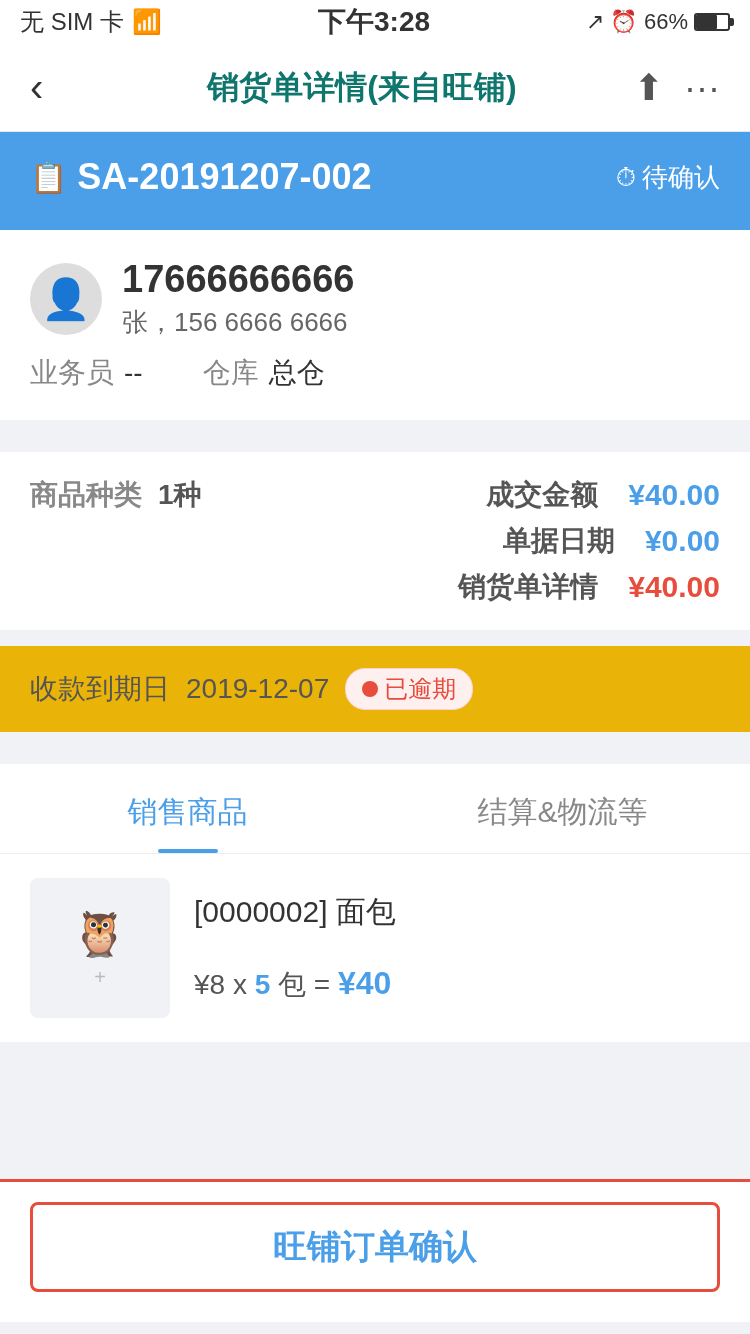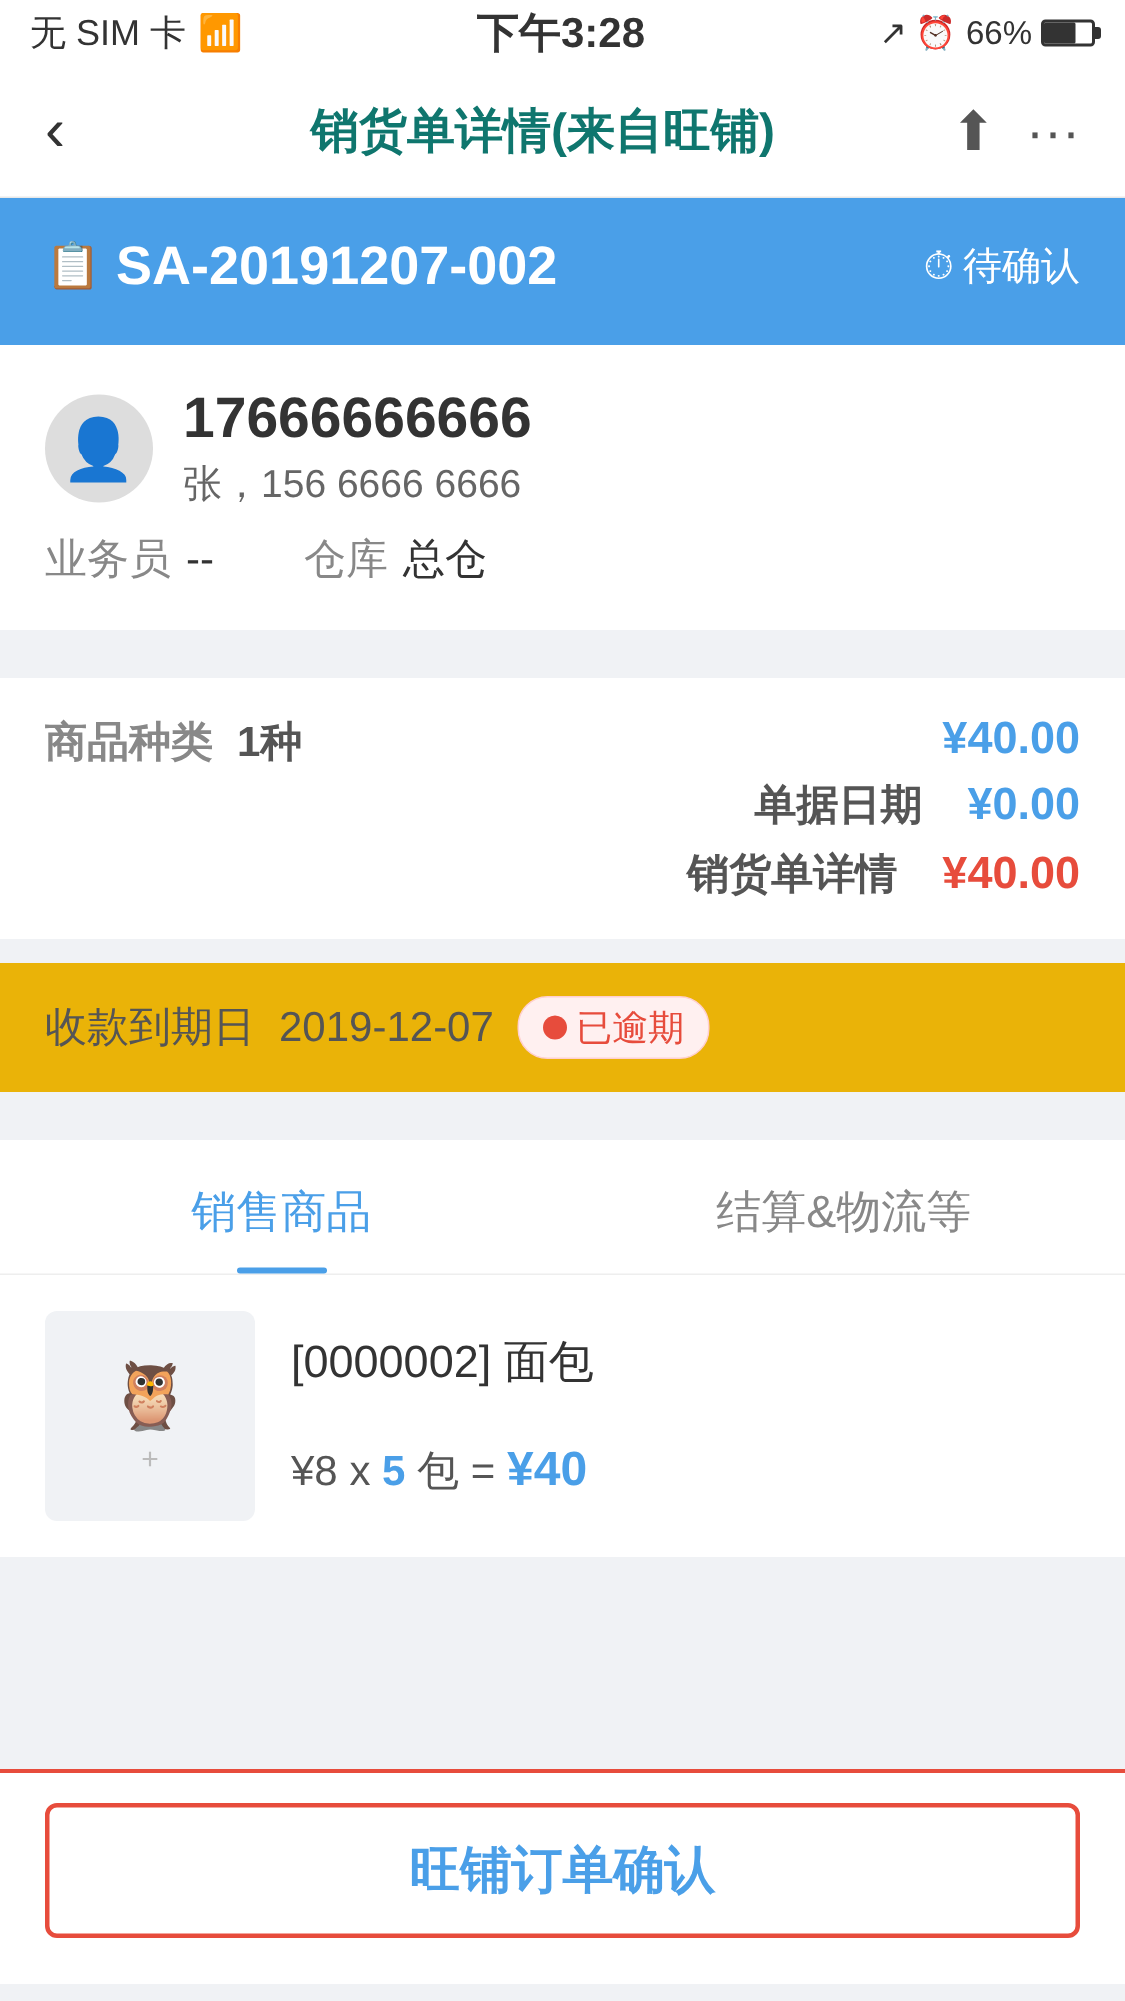--- a/index.html
+++ b/index.html
@@ -426,20 +426,21 @@
 <div class="divider"></div>
 
 <div class="summary-section">
   <div class="summary-row">
     <div class="summary-left">
       <span class="summary-label">商品种类</span>
       <span>1种</span>
     </div>
     <div class="summary-right">
       <div class="summary-item">
+        <span class="summary-item-label">成交金额</span>
         <span class="amount-blue">¥40.00</span>
       </div>
       <div class="summary-item">
         <span class="summary-item-label">单据日期</span>
         <span class="amount-blue">¥0.00</span>
       </div>
       <div class="summary-item">
         <span class="summary-item-label">销货单详情</span>
         <span class="amount-red">¥40.00</span>
       </div>

